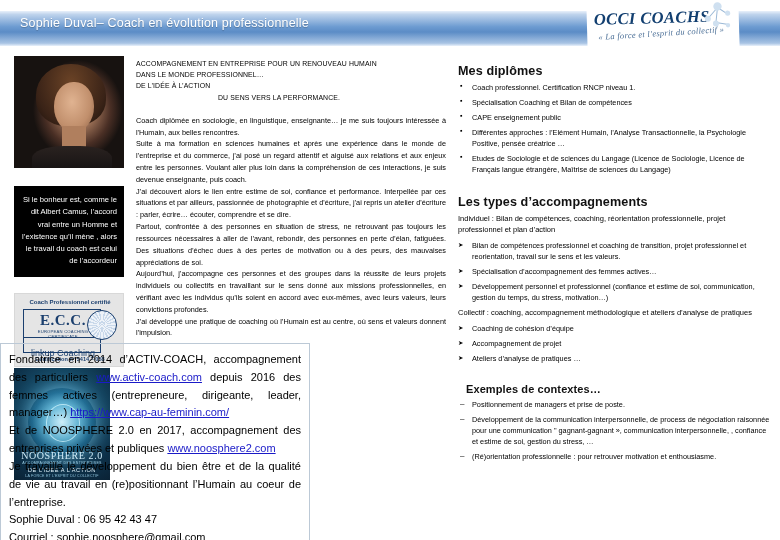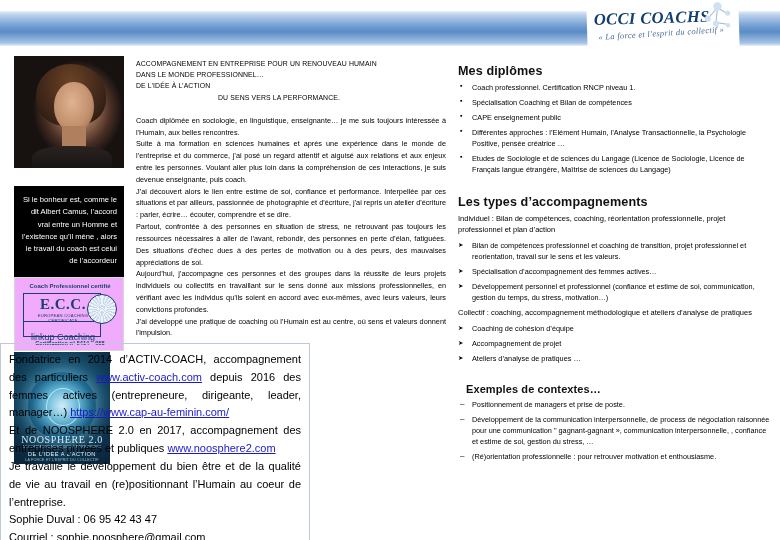--- a/index.html
+++ b/index.html
@@ -104,22 +104,23 @@
     width: 110px;
     background: #000000;
     color: #ffffff;
     font-size: 7.6px;
     line-height: 1.62;
     text-align: right;
     padding: 8px 7px 9px 6px;
   }
 
   #ecc-logo {
+    margin-top: 16px;
     width: 110px; height: 74px;
-    background: #f0abfc;
+    background: #e5e5e5;
     border: 1px solid #d8d8d8;
     position: relative;
     overflow: hidden;
   }
   #ecc-top {
     position: absolute; left: 0; top: 5px; width: 110px;
     text-align: center;
     font-size: 6px; font-weight: bold; color: #1b3f6e;
   }
   #ecc-frame {
@@ -263,20 +264,21 @@
     margin-bottom: 4px;
   }
   .gap-s { height: 7px; }
 </style>
 </head>
 <body>
 
 <div id="slide">
 
   <div id="header-bar"></div>
+  <div id="header-title">Sophie Duval– Coach en évolution professionnelle</div>
 
   <div id="brand-logo">
     <div id="brand-name">OCCI COACHS</div>
     <div id="brand-tagline">« La force et l'esprit du collectif »</div>
     <svg class="brand-dots" viewBox="0 0 34 30">
       <line x1="8" y1="18" x2="18" y2="7" stroke="#9ab8d6" stroke-width="1"></line>
       <line x1="18" y1="7" x2="28" y2="14" stroke="#9ab8d6" stroke-width="1"></line>
       <line x1="18" y1="7" x2="16" y2="22" stroke="#9ab8d6" stroke-width="1"></line>
       <line x1="16" y1="22" x2="27" y2="24" stroke="#9ab8d6" stroke-width="1"></line>
       <circle cx="18" cy="6" r="4.2" fill="#cfe0f0"></circle>

